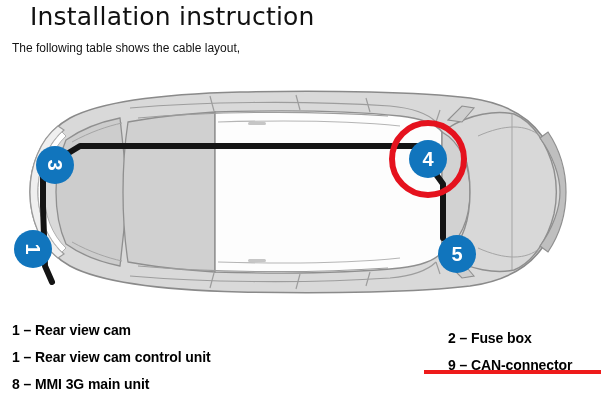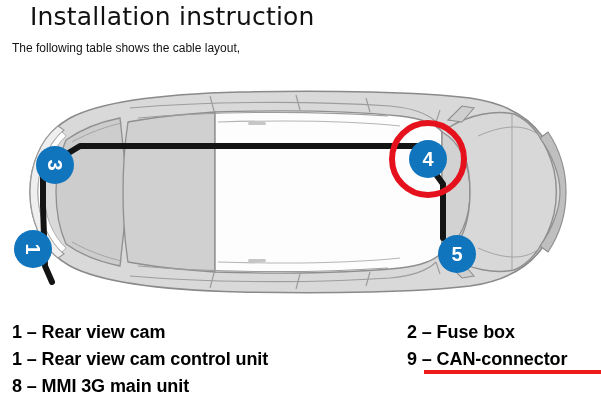--- a/index.html
+++ b/index.html
@@ -59,28 +59,28 @@
   .legend {
     position: absolute;
     left: 0;
     top: 318px;
     width: 601px;
     height: 97px;
   }
   .legend-item {
     position: absolute;
     font-family: "Liberation Sans", sans-serif;
-    font-size: 18px;
+    font-size: 14px;
     font-weight: bold;
     color: #000000;
     white-space: nowrap;
     letter-spacing: -0.1px;
   }
   .lg-col-l { left: 12px; }
-  .lg-col-r { left: 407px; }
+  .lg-col-r { left: 448px; margin-top: 8px; }
   .lg-row1 { top: 4px; }
   .lg-row2 { top: 31px; }
   .lg-row3 { top: 58px; }
   .legend-underline {
     position: absolute;
     left: 424px;
     top: 52px;
     width: 182px;
     height: 4px;
     background: #ee1b1b;

